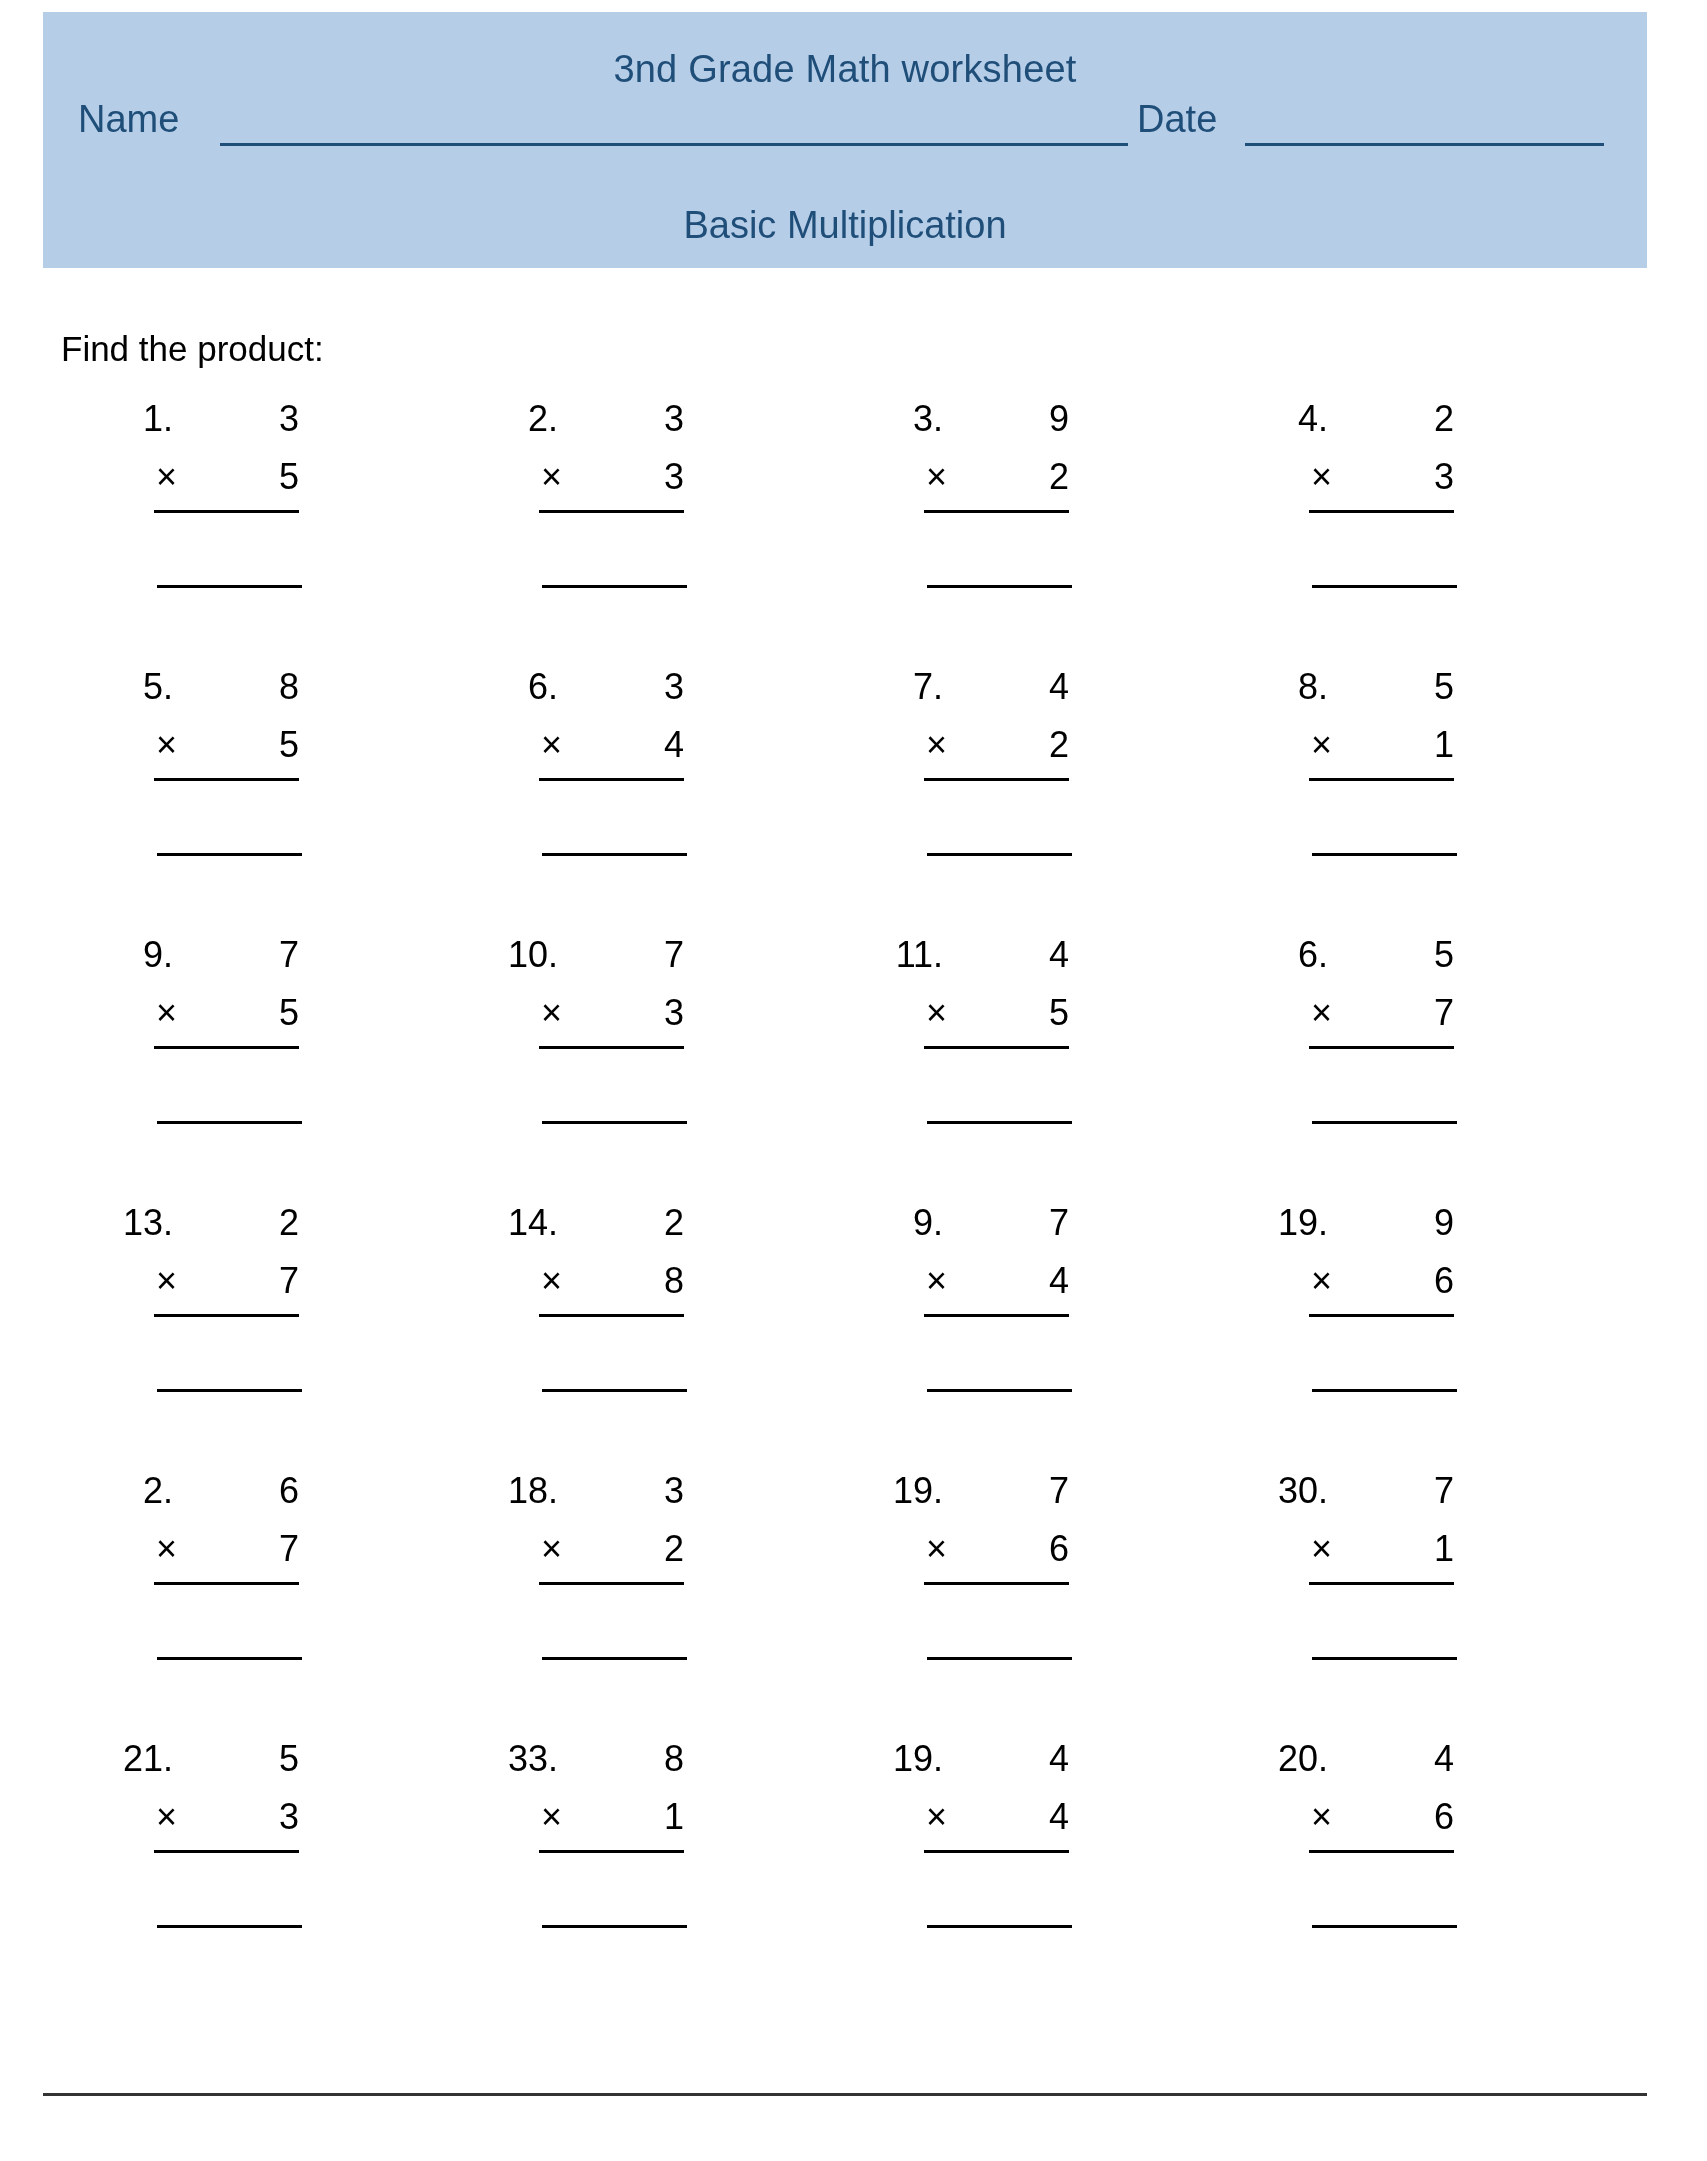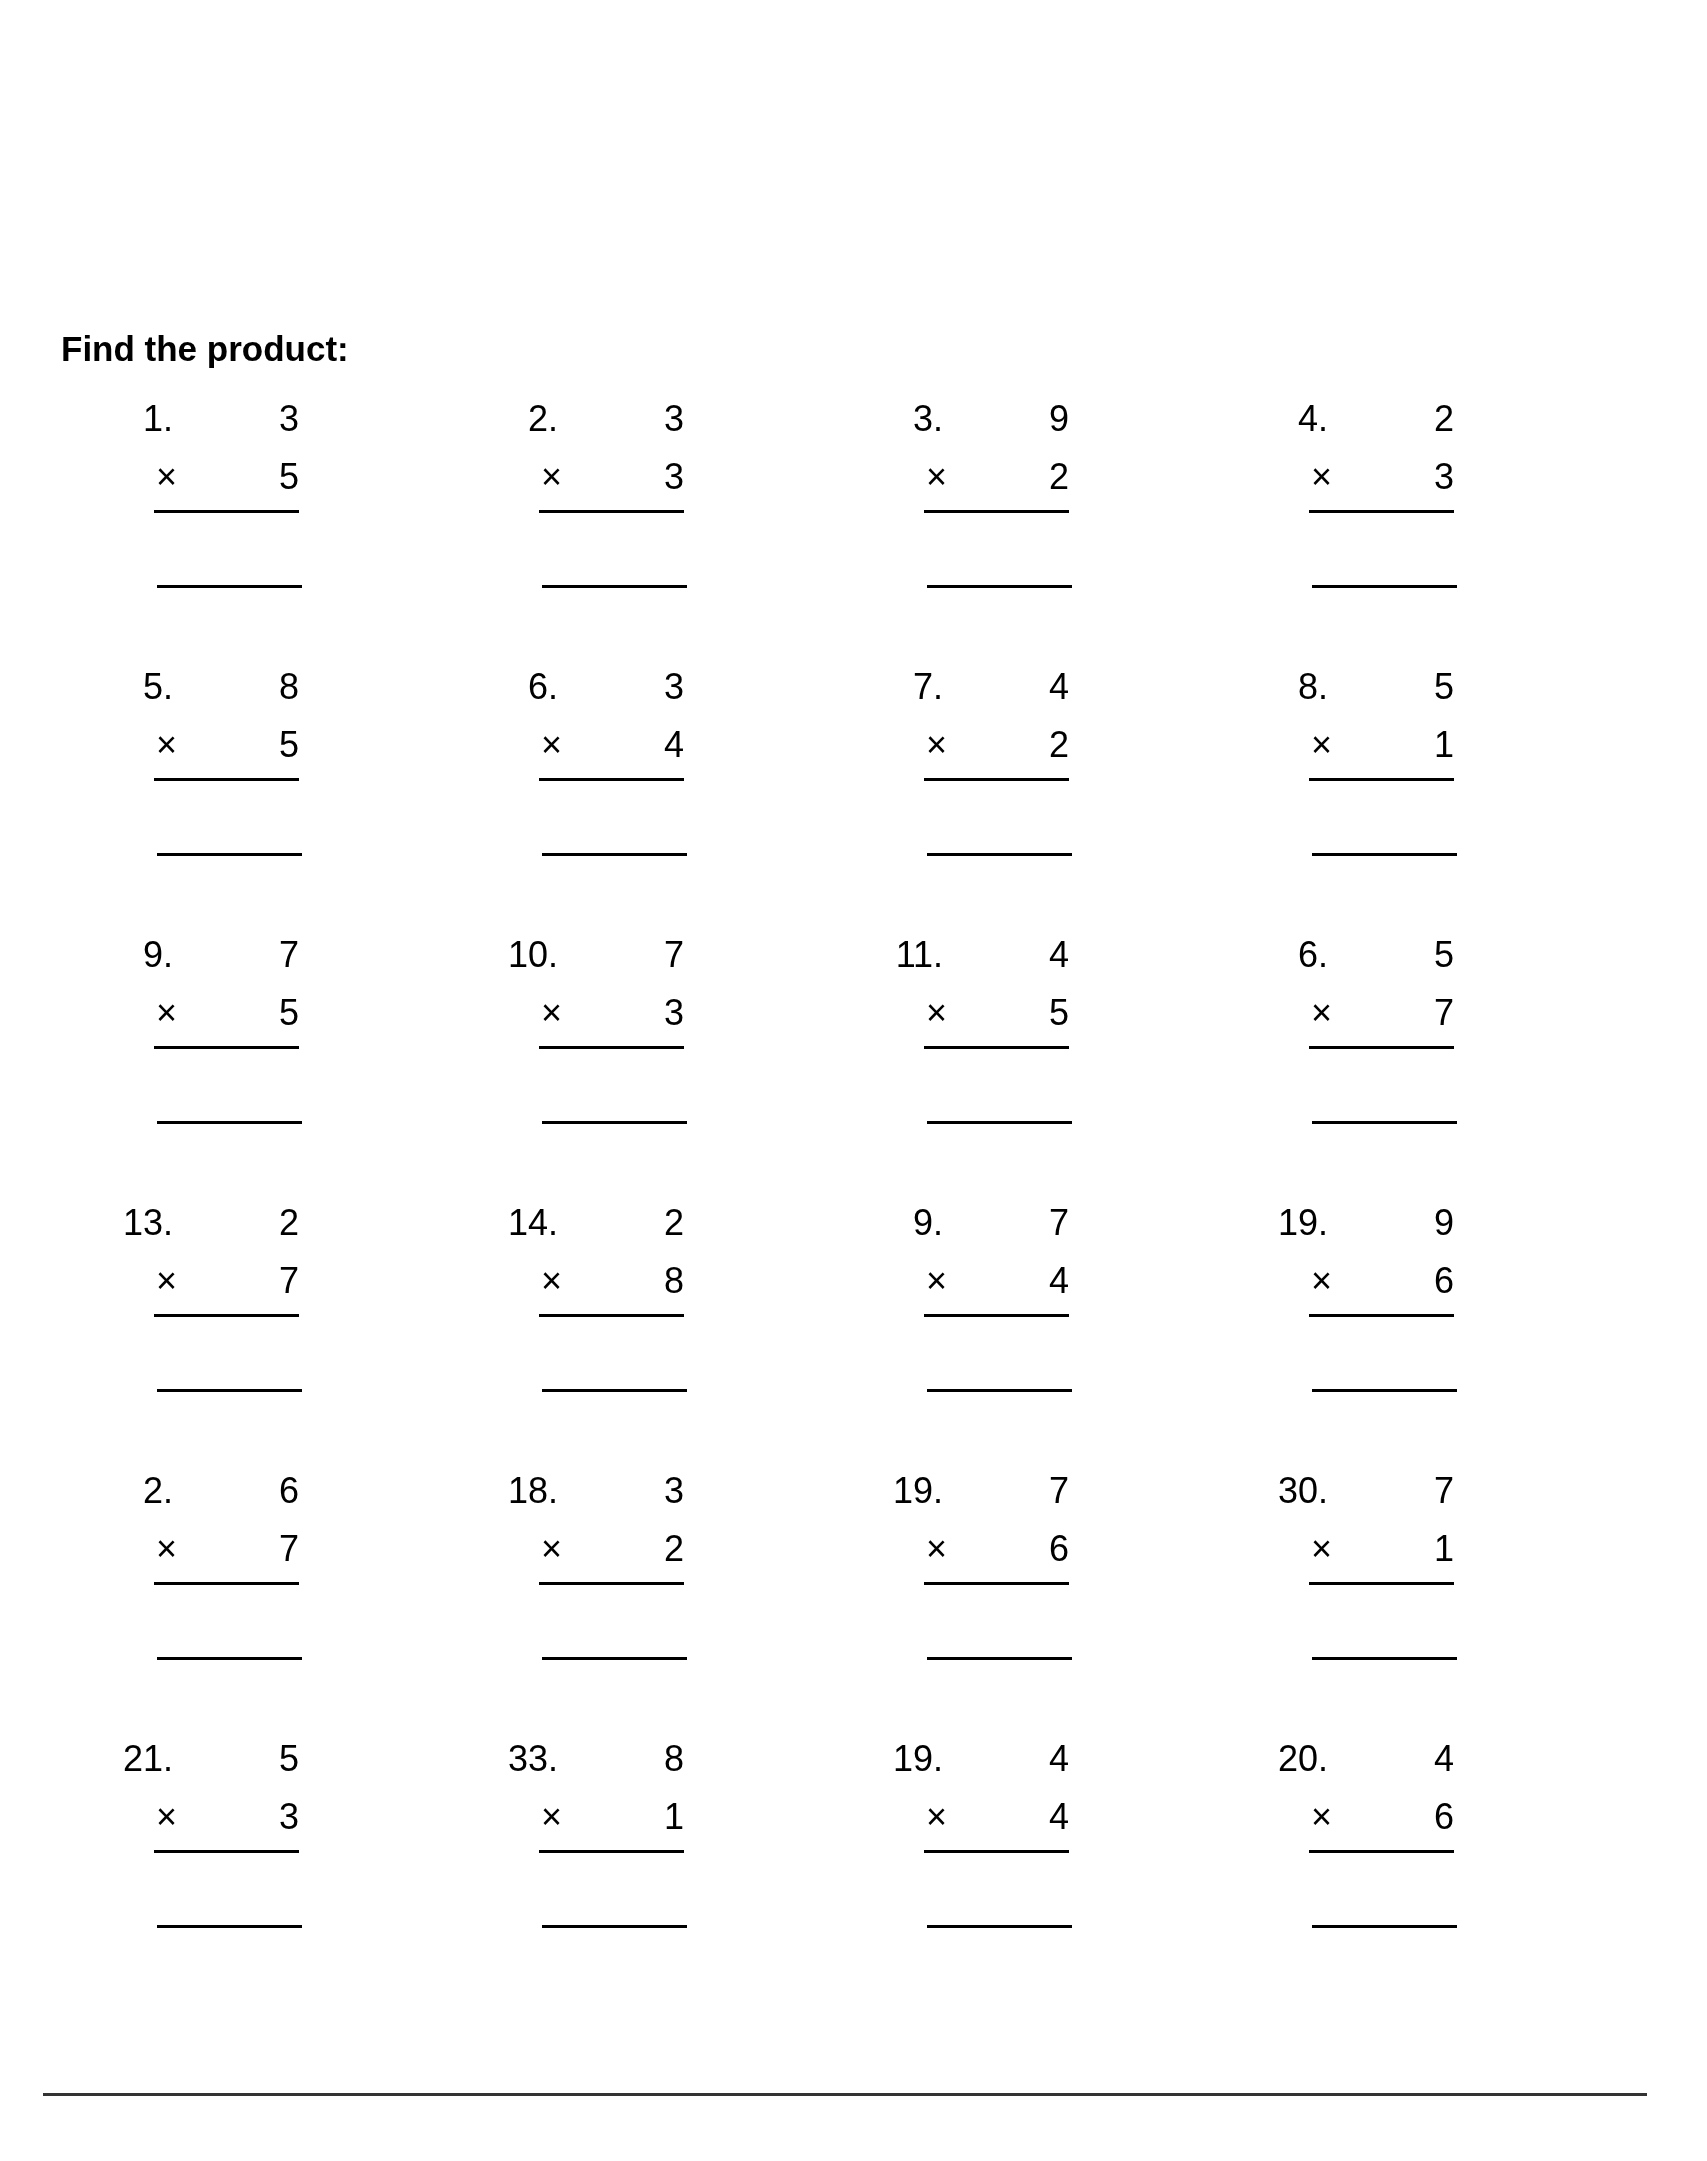--- a/index.html
+++ b/index.html
@@ -94,21 +94,20 @@
     color: #1f4e79;
   }
 
   
   .instruction {
     position: absolute;
     left: 61px;
     top: 329px;
     font-size: 35px;
     color: #000;
-    font-weight: bold;
   }
 
   
   .grid {
     position: absolute;
     left: 52px;
     top: 389px;
     width: 1582px;
   }
   .row {
@@ -176,20 +175,32 @@
     width: 1604px;
     height: 2.6px;
     background: #333;
   }
 </style>
 </head>
 <body>
 
 <div class="page">
 
+  <div class="header-band">
+    <div class="worksheet-title">3nd Grade Math worksheet</div>
+
+    <div class="name-row">
+      <span class="label-name">Name</span>
+      <span class="rule-name"></span>
+      <span class="label-date">Date</span>
+      <span class="rule-date"></span>
+    </div>
+
+    <div class="subject-title">Basic Multiplication</div>
+  </div>
 
   <div class="instruction">Find the product:</div>
 
   <div class="grid" id="grid">
       <div class="row">
         <div class="cell">
           <span class="num-label">1.</span>
           <span class="operand-top">3</span>
           <span class="op-sign">×</span>
           <span class="operand-bot">5</span>

